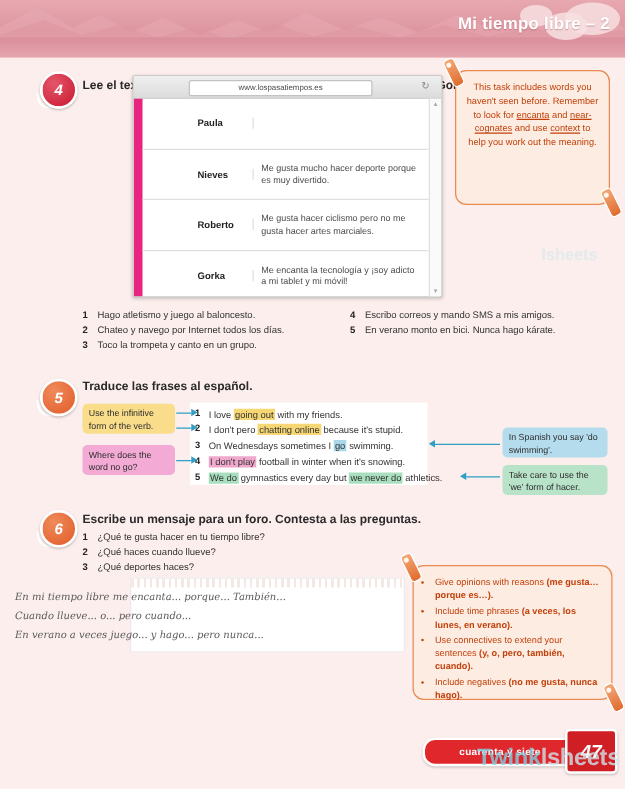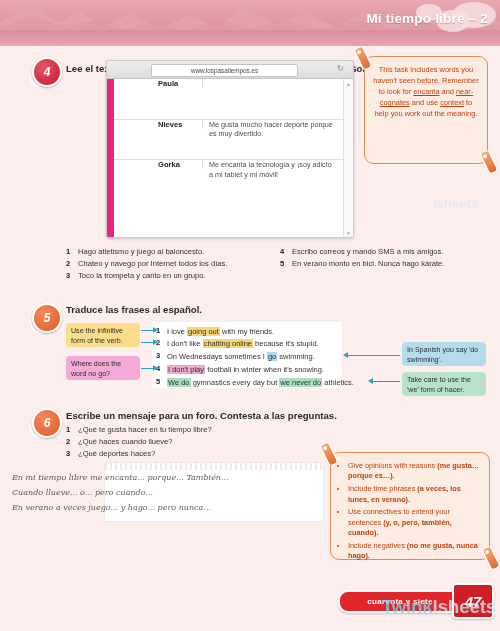--- a/index.html
+++ b/index.html
@@ -77,21 +77,21 @@
     font-size:6.3px;color:#4a4a4a;text-align:center;line-height:11px;
   }
   .reload{
     position:absolute;right:8px;top:4px;width:8px;height:8px;
     font-size:8px;line-height:8px;color:#8a8a8a;
   }
   .browser-body{position:relative;height:159px;display:flex;}
   .magenta-strip{width:7px;background:#e8247f;flex:0 0 7px;}
   .rows{flex:1;}
   .prow{
-    display:flex;align-items:flex-start;height:39.5px;
+    display:flex;align-items:center;height:39.5px;
     border-bottom:1px solid #e0e0e0;
   }
   .prow:last-child{border-bottom:none;}
   .thumb{
     width:38px;flex:0 0 38px;margin:1px 0 1px 0;
     background-size:cover;background-position:center;
   }
   .t1{background:linear-gradient(135deg,#6f9f46 0%,#8fbf5e 35%,#3c2a22 36%,#6b4a3a 70%,#8a6fa8 100%);}
   .t2{background:linear-gradient(140deg,#cfd6d8 0%,#e2e2de 30%,#3a2b27 32%,#6b4a3e 72%,#d8b9a8 100%);}
   .t3{background:linear-gradient(160deg,#4a3a2c 0%,#7a5a42 40%,#c9a389 62%,#6f7f4a 100%);}
@@ -266,20 +266,25 @@
         <div class="thumb t1"></div>
         <div class="pname">Paula</div>
       </div>
 
       <div class="prow">
         <div class="thumb t2"></div>
         <div class="pname">Nieves</div>
         <div class="ptext">Me gusta mucho hacer deporte porque es muy divertido.</div>
       </div>
 
+      <div class="prow">
+        <div class="thumb t3"></div>
+        <div class="pname">Roberto</div>
+        <div class="ptext">Me gusta hacer ciclismo pero no me gusta hacer artes marciales.</div>
+      </div>
 
       <div class="prow">
         <div class="thumb t4"></div>
         <div class="pname">Gorka</div>
         <div class="ptext">Me encanta la tecnología y ¡soy adicto a mi tablet y mi móvil!</div>
       </div>
 
     </div>
     <div class="scrollcol">
       <div class="up">▲</div>
@@ -311,21 +316,21 @@
   <div class="ring">5</div>
 </div>
 <div class="heading" style="left:66px;top:304px;">Traduce las frases al español.</div>
 
 <div class="tpanel"></div>
 
 <div class="tnum" style="left:156px;top:326px;">1</div>
 <div class="trow" style="left:167px;top:326px;"><span>I love </span><span class="hl-yellow">going out</span><span> with my friends.</span></div>
 
 <div class="tnum" style="left:156px;top:338px;">2</div>
-<div class="trow" style="left:167px;top:338px;"><span>I don't like </span><span class="hl-yellow">chatting online</span><span> because it's stupid.</span></div>
+<div class="trow" style="left:167px;top:338px;"><span>I don't pero </span><span class="hl-yellow">chatting online</span><span> because it's stupid.</span></div>
 
 <div class="tnum" style="left:156px;top:351px;">3</div>
 <div class="trow" style="left:167px;top:351px;"><span>On Wednesdays sometimes I </span><span class="hl-blue">go</span><span> swimming.</span></div>
 
 <div class="tnum" style="left:156px;top:364px;">4</div>
 <div class="trow" style="left:167px;top:364px;"><span class="hl-pink">I don't play</span><span> football in winter when it's snowing.</span></div>
 
 <div class="tnum" style="left:156px;top:377px;">5</div>
 <div class="trow" style="left:167px;top:377px;"><span class="hl-green">We do</span><span> gymnastics every day but </span><span class="hl-green">we never do</span><span> athletics.</span></div>
 

